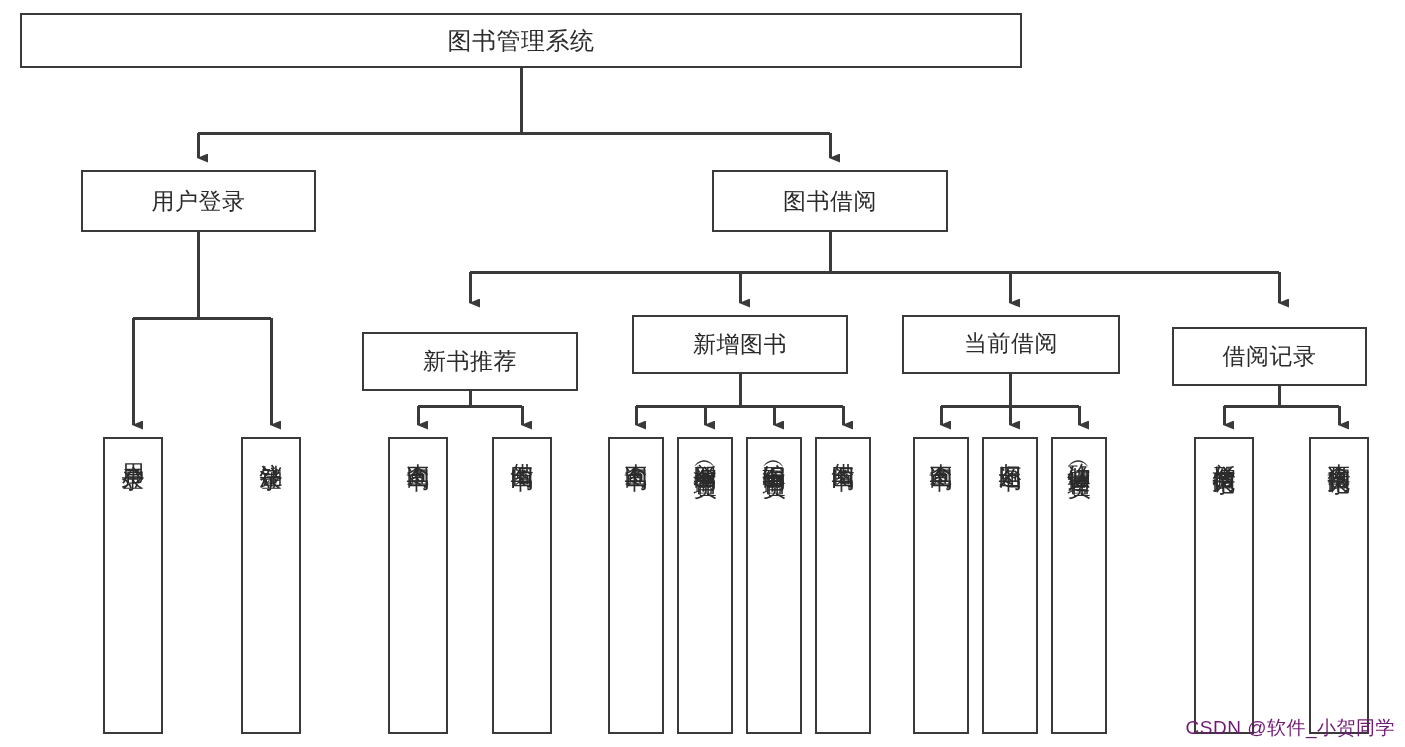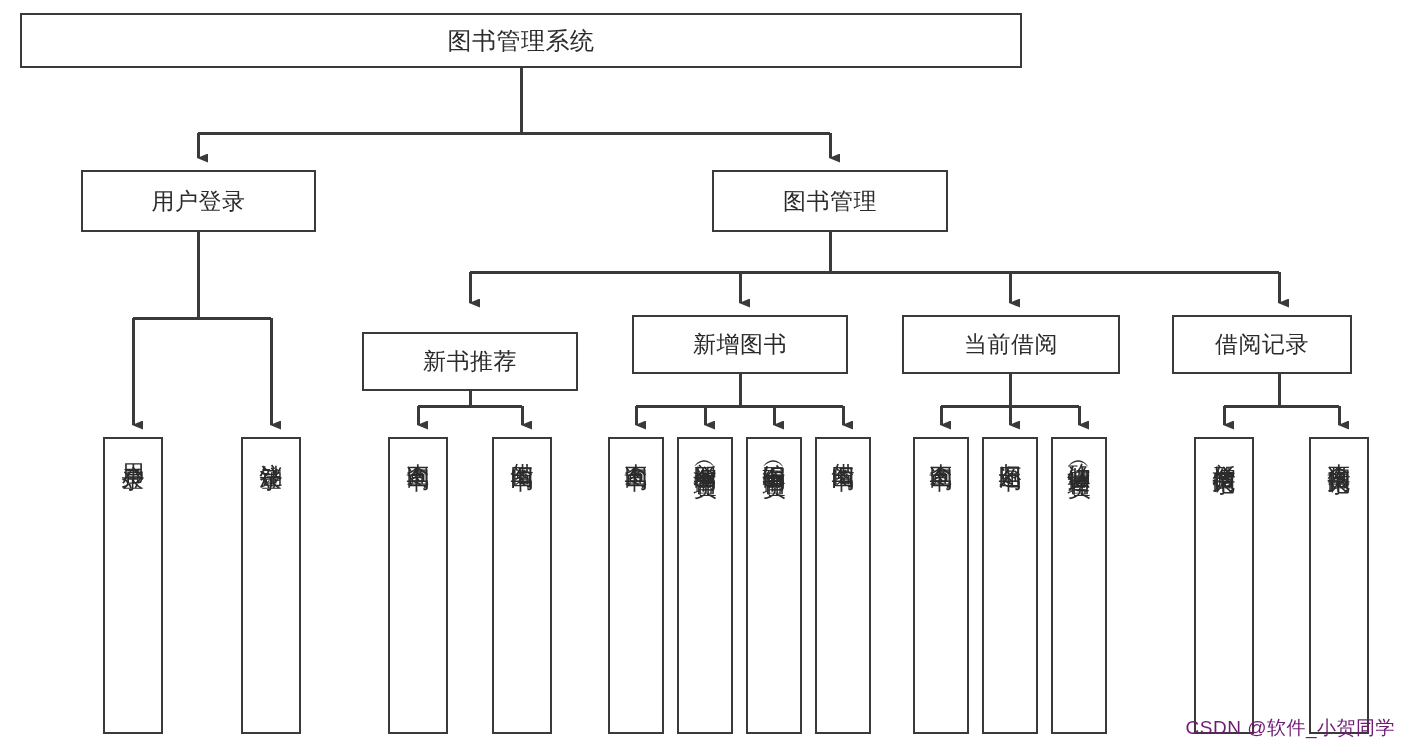--- a/index.html
+++ b/index.html
@@ -131,33 +131,33 @@
   </svg>
 
   <div class="node horiz root" style="left:20px; top:13px; width:1002px; height:55px;">
     <span class="node-label">图书管理系统</span>
   </div>
 
   <div class="node horiz" style="left:81px; top:170px; width:235px; height:62px;">
     <span class="node-label">用户登录</span>
   </div>
   <div class="node horiz" style="left:712px; top:170px; width:236px; height:62px;">
-    <span class="node-label">图书管理</span>
+    <span class="node-label">图书借阅</span>
   </div>
 
   <div class="node horiz" style="left:362px; top:332px; width:216px; height:59px;">
     <span class="node-label">新书推荐</span>
   </div>
   <div class="node horiz" style="left:632px; top:315px; width:216px; height:59px;">
     <span class="node-label">新增图书</span>
   </div>
-  <div class="node horiz" style="left:902px; top:315px; width:218px; height:59px;">
+  <div class="node horiz" style="left:902px; top:315px; width:218px; height:59px;font-family:Liberation Serif, serif;">
     <span class="node-label">当前借阅</span>
   </div>
-  <div class="node horiz" style="left:1172px; top:315px; width:180px; height:59px;">
+  <div class="node horiz" style="left:1172px; top:327px; width:195px; height:59px;">
     <span class="node-label">借阅记录</span>
   </div>
 
   <div class="node leaf" style="left:103px; top:437px; width:60px; height:297px;">
     <span class="node-label">用户登录</span>
   </div>
   <div class="node leaf" style="left:241px; top:437px; width:60px; height:297px;">
     <span class="node-label">注销登录</span>
   </div>
 

